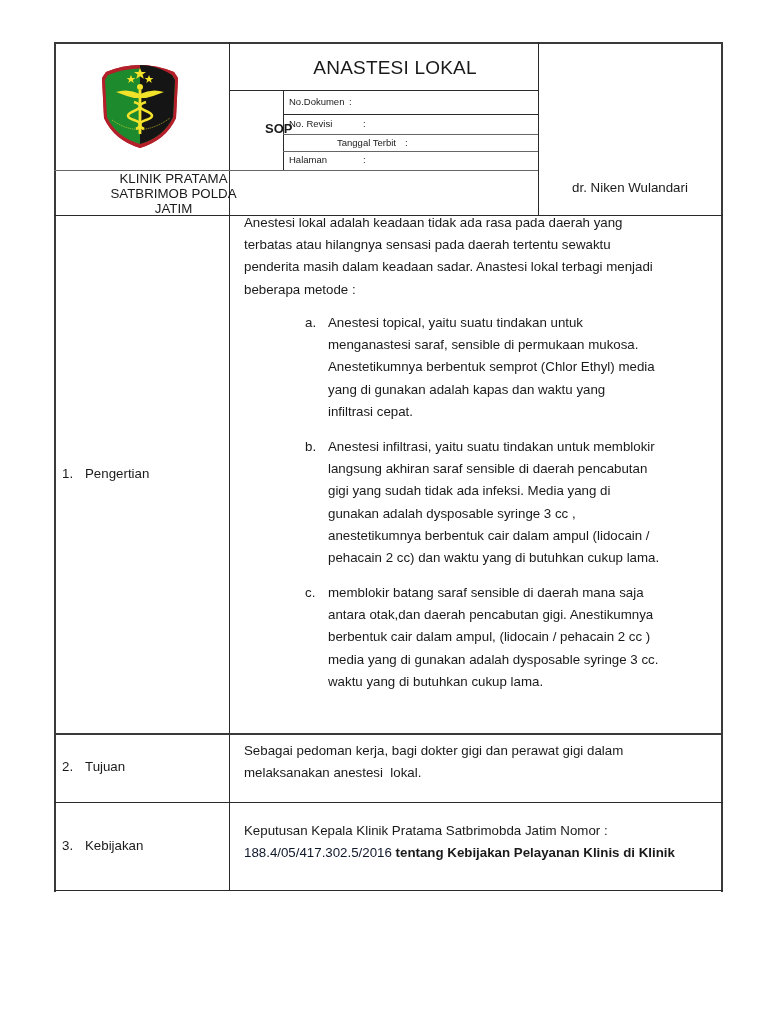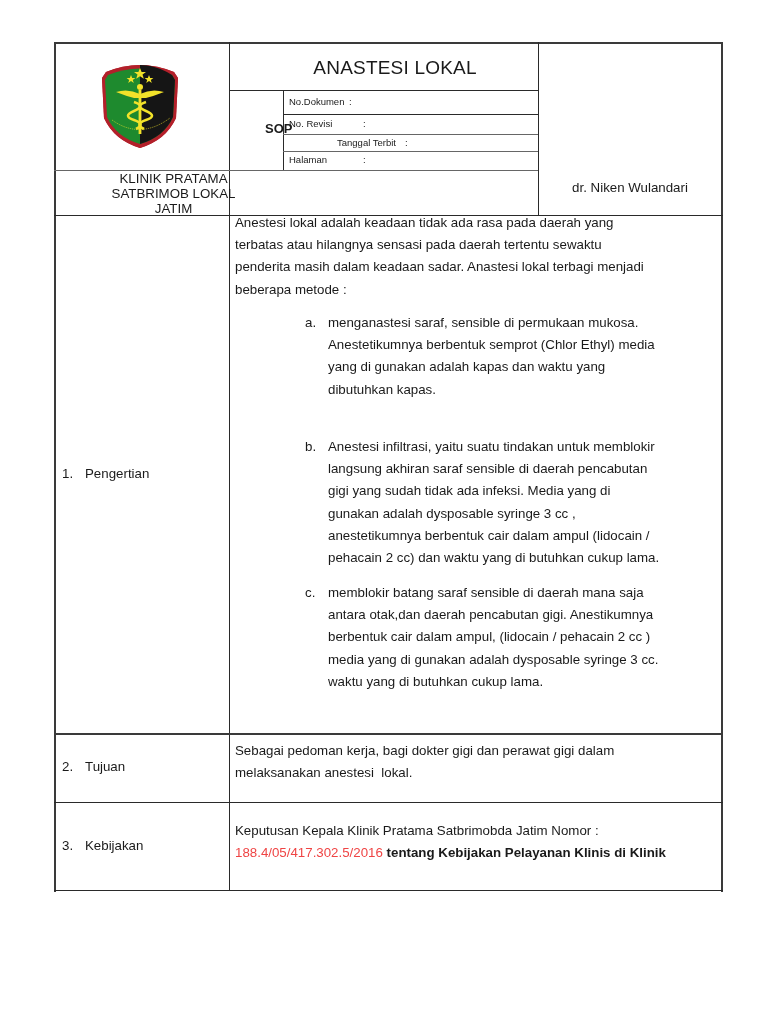--- a/index.html
+++ b/index.html
@@ -7,25 +7,25 @@
          font-family:"Liberation Sans", sans-serif; color:#1a1a1a; }
   .abs { position:absolute; box-sizing:border-box; }
   .line-h { position:absolute; height:0; border-top:1.5px solid #2a2a2a; }
   .line-v { position:absolute; width:0; border-left:1.5px solid #2a2a2a; }
   .line-thick-v { position:absolute; width:0; border-left:2.5px solid #3a3a3a; }
   .line-thick-h { position:absolute; height:0; border-top:2px solid #3a3a3a; }
   .title { font-size:19px; letter-spacing:0.2px;padding-left:23px; }
   .meta-row { position:absolute; left:289px; font-size:9.5px; display:flex; }
   .meta-row .lbl { display:inline-block; width:74px; }
   .body-text { font-size:13.3px; line-height:22.2px; }
-  .para { position:absolute; left:235px; width:485px; }
+  .para { position:absolute; left:244px; width:485px; }
   .list-item { position:absolute; left:305px; width:415px; display:flex; }
   .list-item .marker { width:23px; flex:none; }
   .list-item .txt { flex:1; }
-  .red { color:#ef4444; }
+  .red { color:#0f172a; }
   .row-label { position:absolute; left:62px; font-size:13.3px; display:flex; }
   .row-label .num { width:23px; }
 </style>
 </head>
 <body>
 
 <div>
 
   <div class="line-thick-h" style="left:54px; top:42px; width:669px;"></div>
   <div class="line-thick-v" style="left:54px; top:42px; height:850px;"></div>
@@ -98,45 +98,46 @@
   <span></span>
 </div>
 <div class="meta-row" style="top:154px;">
   <span class="lbl">Halaman</span>
   <span>:</span>
   <span></span>
 </div>
 
 <div class="abs" style="left:54px; top:171px; width:175px; text-align:center; font-size:13.3px; line-height:15px;margin-left:32px;">
   <div>KLINIK PRATAMA</div>
-  <div>SATBRIMOB LOKAL</div>
+  <div>SATBRIMOB POLDA</div>
   <div>JATIM</div>
 </div>
 
 <div class="abs" style="left:538px; top:180px; width:184px; text-align:center; font-size:13.3px;">dr. Niken Wulandari</div>
 
 <div class="row-label" style="top:466px;">
   <span class="num">1.</span>
   <span>Pengertian</span>
 </div>
 
 <div class="para body-text" style="top:212px;">
   <div>Anestesi lokal adalah keadaan tidak ada rasa pada daerah yang</div>
   <div>terbatas atau hilangnya sensasi pada daerah tertentu sewaktu</div>
   <div>penderita masih dalam keadaan sadar. Anastesi lokal terbagi menjadi</div>
   <div>beberapa metode :</div>
 </div>
 
 <div class="list-item body-text" style="top:312px;">
   <span class="marker">a.</span>
   <div class="txt">
+    <div>Anestesi topical, yaitu suatu tindakan untuk</div>
     <div>menganastesi saraf, sensible di permukaan mukosa.</div>
     <div>Anestetikumnya berbentuk semprot (Chlor Ethyl) media</div>
     <div>yang di gunakan adalah kapas dan waktu yang</div>
-    <div>dibutuhkan kapas.</div>
+    <div>infiltrasi cepat.</div>
   </div>
 </div>
 
 <div class="list-item body-text" style="top:436px;">
   <span class="marker">b.</span>
   <div class="txt">
     <div>Anestesi infiltrasi, yaitu suatu tindakan untuk memblokir</div>
     <div>langsung akhiran saraf sensible di daerah pencabutan</div>
     <div>gigi yang sudah tidak ada infeksi. Media yang di</div>
     <div>gunakan adalah dysposable syringe 3 cc ,</div>

